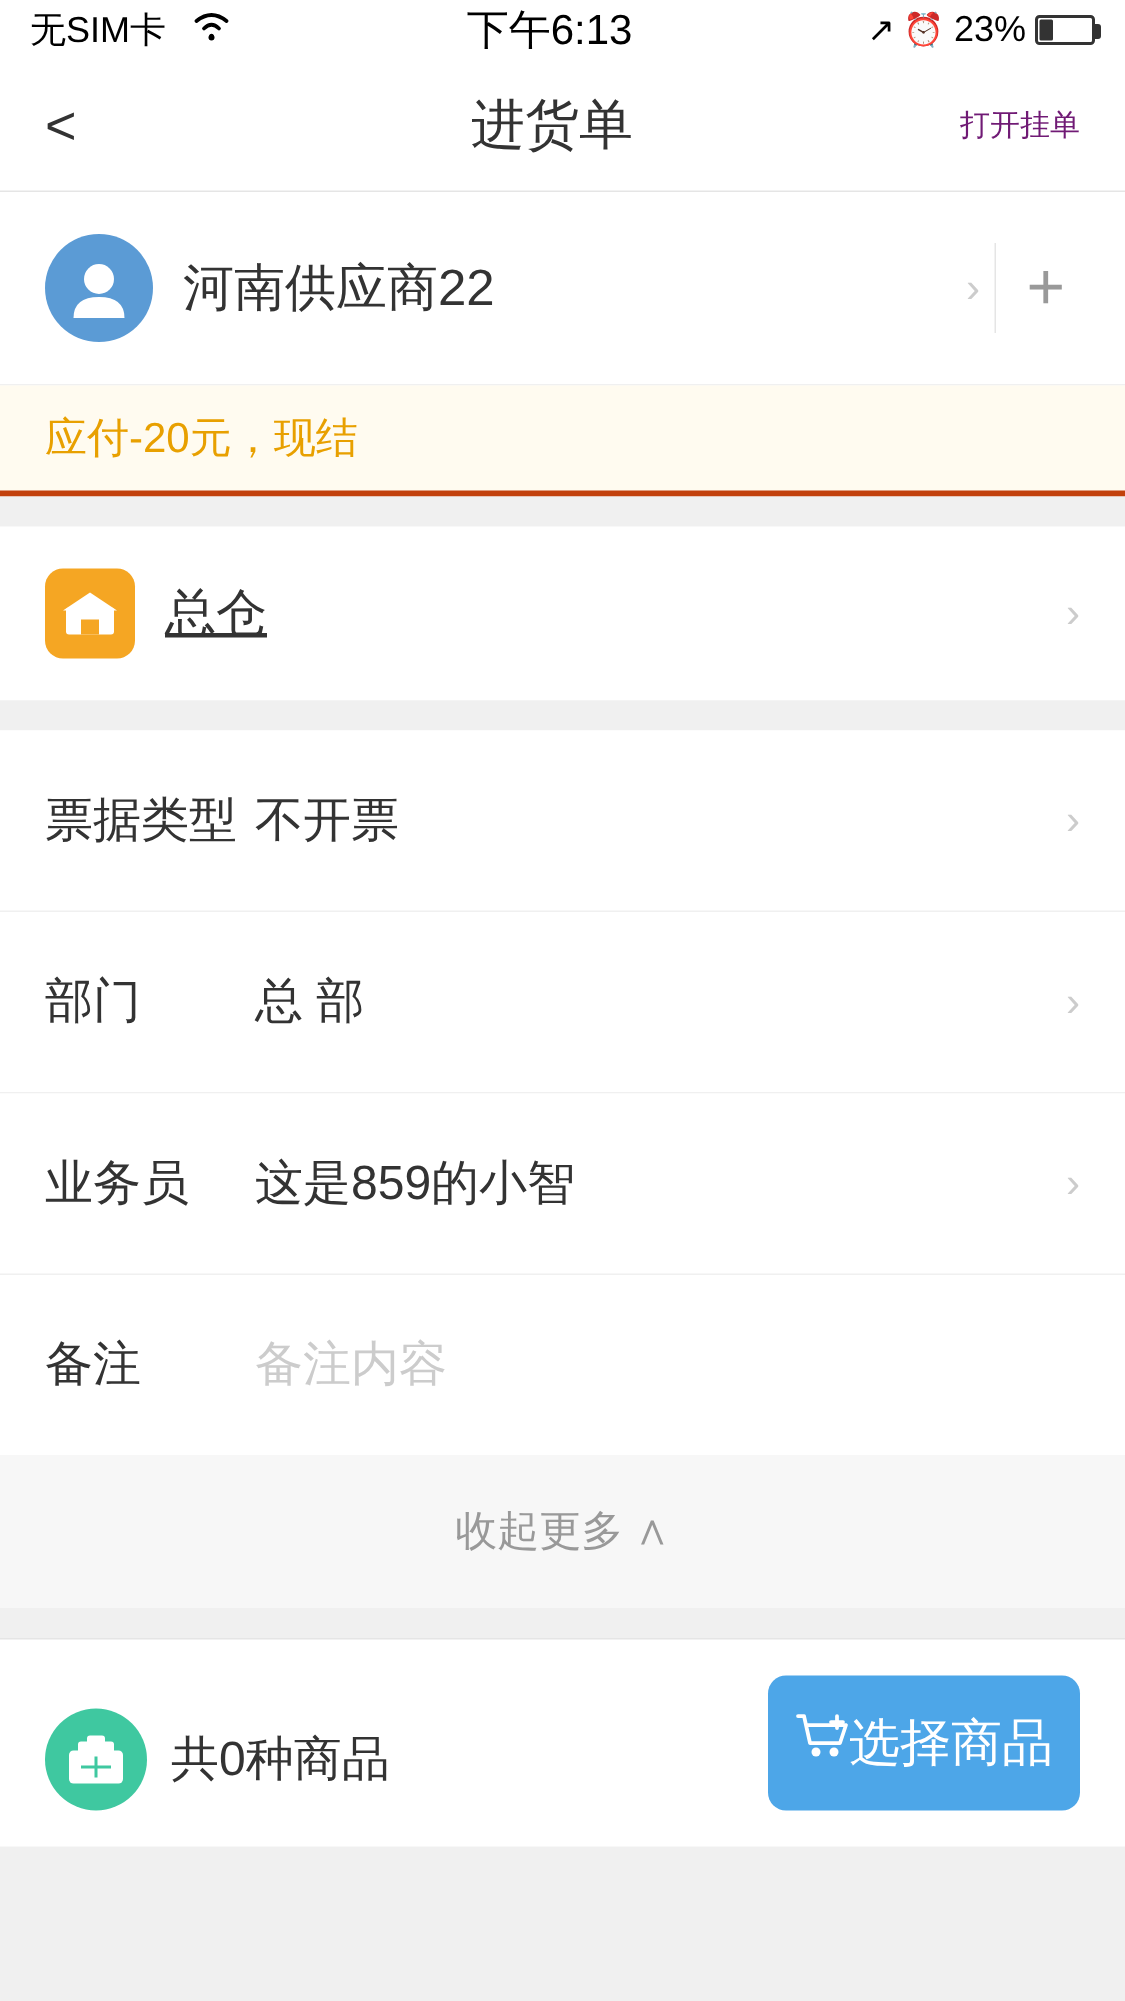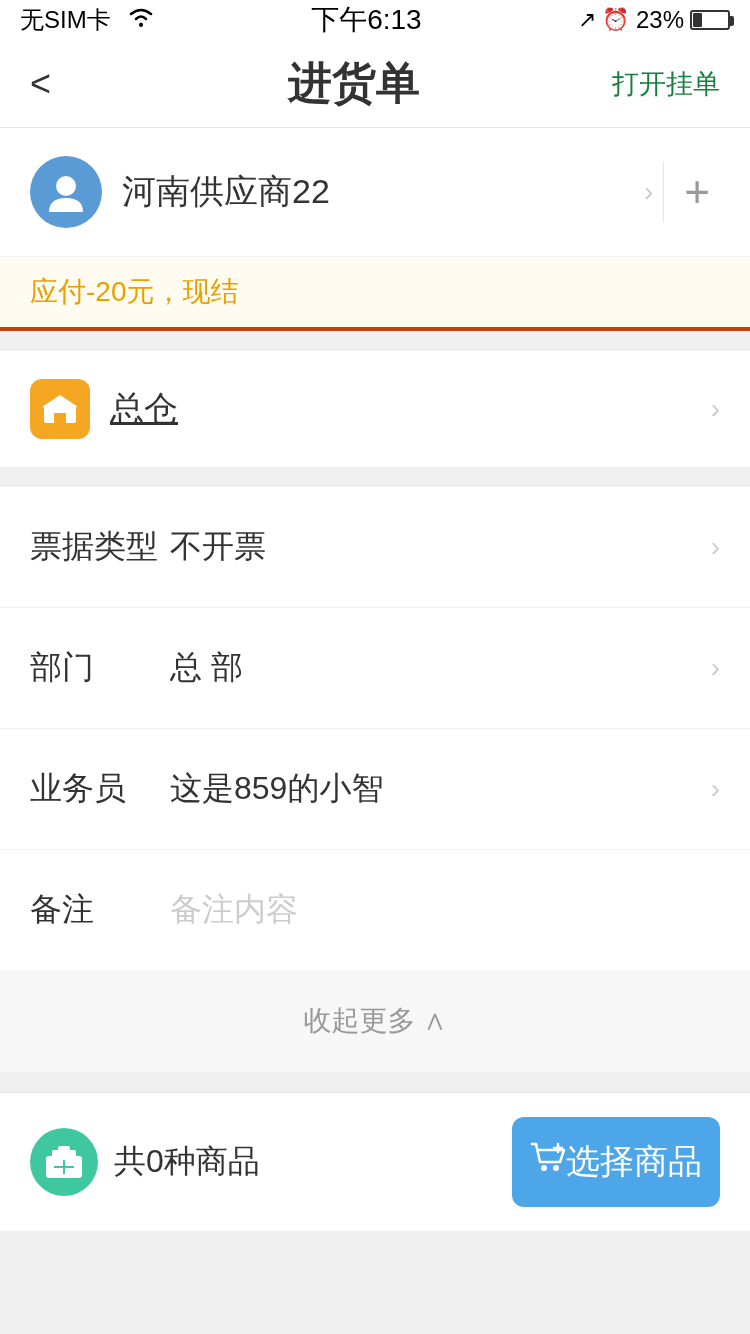--- a/index.html
+++ b/index.html
@@ -63,28 +63,28 @@
       justify-content: space-between;
       padding: 0 30px;
       border-bottom: 1px solid #e5e5e5;
     }
     .nav-back {
       font-size: 36px;
       color: #333;
       cursor: pointer;
     }
     .nav-title {
-      font-size: 44px;
-      font-weight: 700;
+      font-size: 36px;
+      font-weight: 400;
       color: #333;
       margin-left: 45px;
     }
     .nav-action {
-      font-size: 27px;
-      color: #15803d;
+      font-size: 20px;
+      color: #701a75;
       cursor: pointer;
     }
 
     
     .content {
       width: 100%;
       background: #f0f0f0;
     }
 
     
@@ -217,21 +217,21 @@
       color: #999;
       cursor: pointer;
       gap: 8px;
     }
 
     
     .bottom-bar {
       background: #fff;
       padding: 24px 30px;
       display: flex;
-      align-items: center;
+      align-items: flex-end;
       justify-content: space-between;
       border-top: 1px solid #e5e5e5;
     }
     .product-count-icon {
       width: 68px;
       height: 68px;
       border-radius: 50%;
       background: #3fc8a0;
       display: flex;
       align-items: center;

